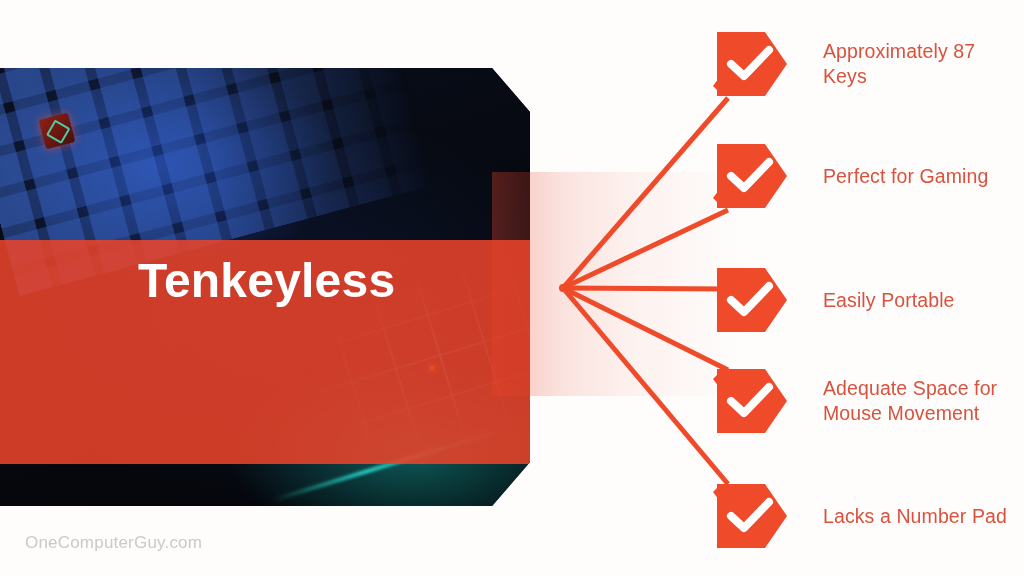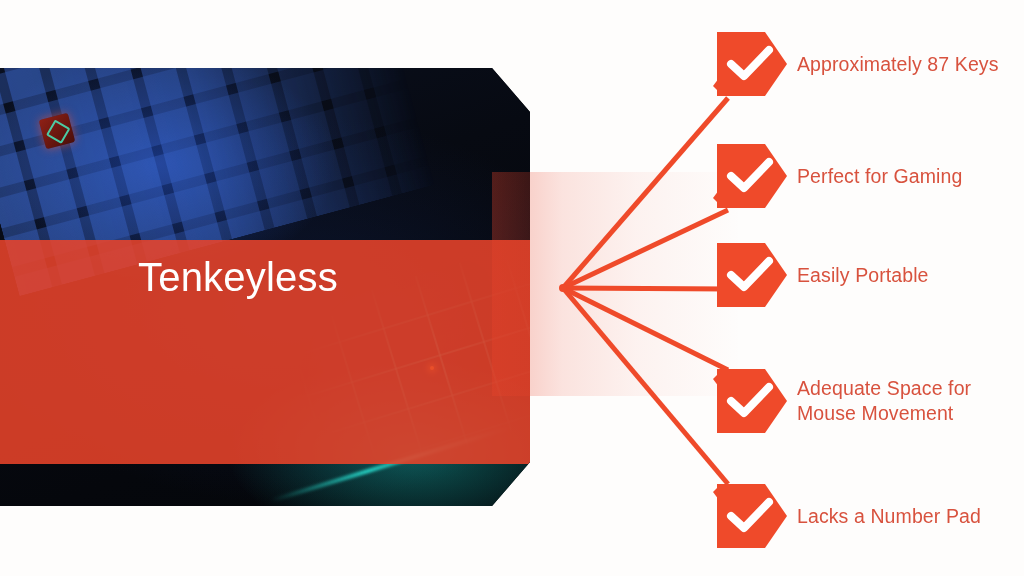--- a/index.html
+++ b/index.html
@@ -142,24 +142,24 @@
     height: 224px;
     background: linear-gradient(90deg, rgba(232,67,42,0.34) 0%, rgba(232,67,42,0.14) 28%, rgba(232,67,42,0.06) 58%, rgba(232,67,42,0) 100%);
     pointer-events: none;
   }
 
   
   .title {
     position: absolute;
     left: 138px;
     top: 256px;
-    font-size: 40px;
+    font-size: 48px;
     line-height: 1.05;
     color: #ffffff;
-    font-weight: 400;
+    font-weight: 700;
     letter-spacing: 0.2px;
     white-space: nowrap;
   }
 
   
   .watermark {
     position: absolute;
     left: 25px;
     top: 533px;
     font-size: 17px;
@@ -184,21 +184,21 @@
     align-items: center;
   }
   .badge {
     position: relative;
     width: 76px;
     height: 68px;
     flex: 0 0 auto;
   }
   .badge svg { display: block; }
   .item-label {
-    margin-left: 8px;
+    margin-left: 34px;
     font-size: 19.5px;
     line-height: 1.28;
     color: #d8523e;
     white-space: pre-line;
     letter-spacing: 0.1px;
   }
 </style>
 </head>
 <body>
 
@@ -211,20 +211,21 @@
     <div class="kb-keys-bottom"></div>
     <div class="kb-edge-glow"></div>
     <div class="kb-spark"></div>
     <div class="orange-band"></div>
   </div>
 
   <div class="band-fade"></div>
 
   <div class="title">Tenkeyless</div>
 
+  <div class="watermark">OneComputerGuy.com</div>
 
   <svg class="connectors" width="1024" height="576" viewBox="0 0 1024 576">
     <g stroke="#EF4A2A" stroke-width="5" stroke-linecap="butt" fill="none">
       <line x1="563" y1="288" x2="728" y2="98"></line>
       <line x1="563" y1="288" x2="728" y2="210"></line>
       <line x1="563" y1="288" x2="728" y2="289"></line>
       <line x1="563" y1="288" x2="728" y2="370"></line>
       <line x1="563" y1="288" x2="728" y2="484"></line>
     </g>
     <circle cx="563" cy="288" r="4" fill="#EF4A2A"></circle>
@@ -245,21 +246,21 @@
     <div class="badge">
       <svg width="76" height="68" viewBox="0 0 76 68">
         <path d="M4 2 H52 L74 34 L52 66 H4 Z" fill="#EF4A2A"></path>
         <path d="M0 56 L6 62 L6 48 Z" fill="#EF4A2A"></path>
         <path d="M18 34 L31 46 L56 20" stroke="#ffffff" stroke-width="8" stroke-linecap="round" stroke-linejoin="round" fill="none"></path>
       </svg>
     </div>
     <div class="item-label">Perfect for Gaming</div>
   </div>
 
-  <div class="item" style="top:241px;">
+  <div class="item" style="top:266px;">
     <div class="badge">
       <svg width="76" height="68" viewBox="0 0 76 68">
         <path d="M4 2 H52 L74 34 L52 66 H4 Z" fill="#EF4A2A"></path>
         <path d="M18 34 L31 46 L56 20" stroke="#ffffff" stroke-width="8" stroke-linecap="round" stroke-linejoin="round" fill="none"></path>
       </svg>
     </div>
     <div class="item-label">Easily Portable</div>
   </div>
 
   <div class="item" style="top:367px;">

